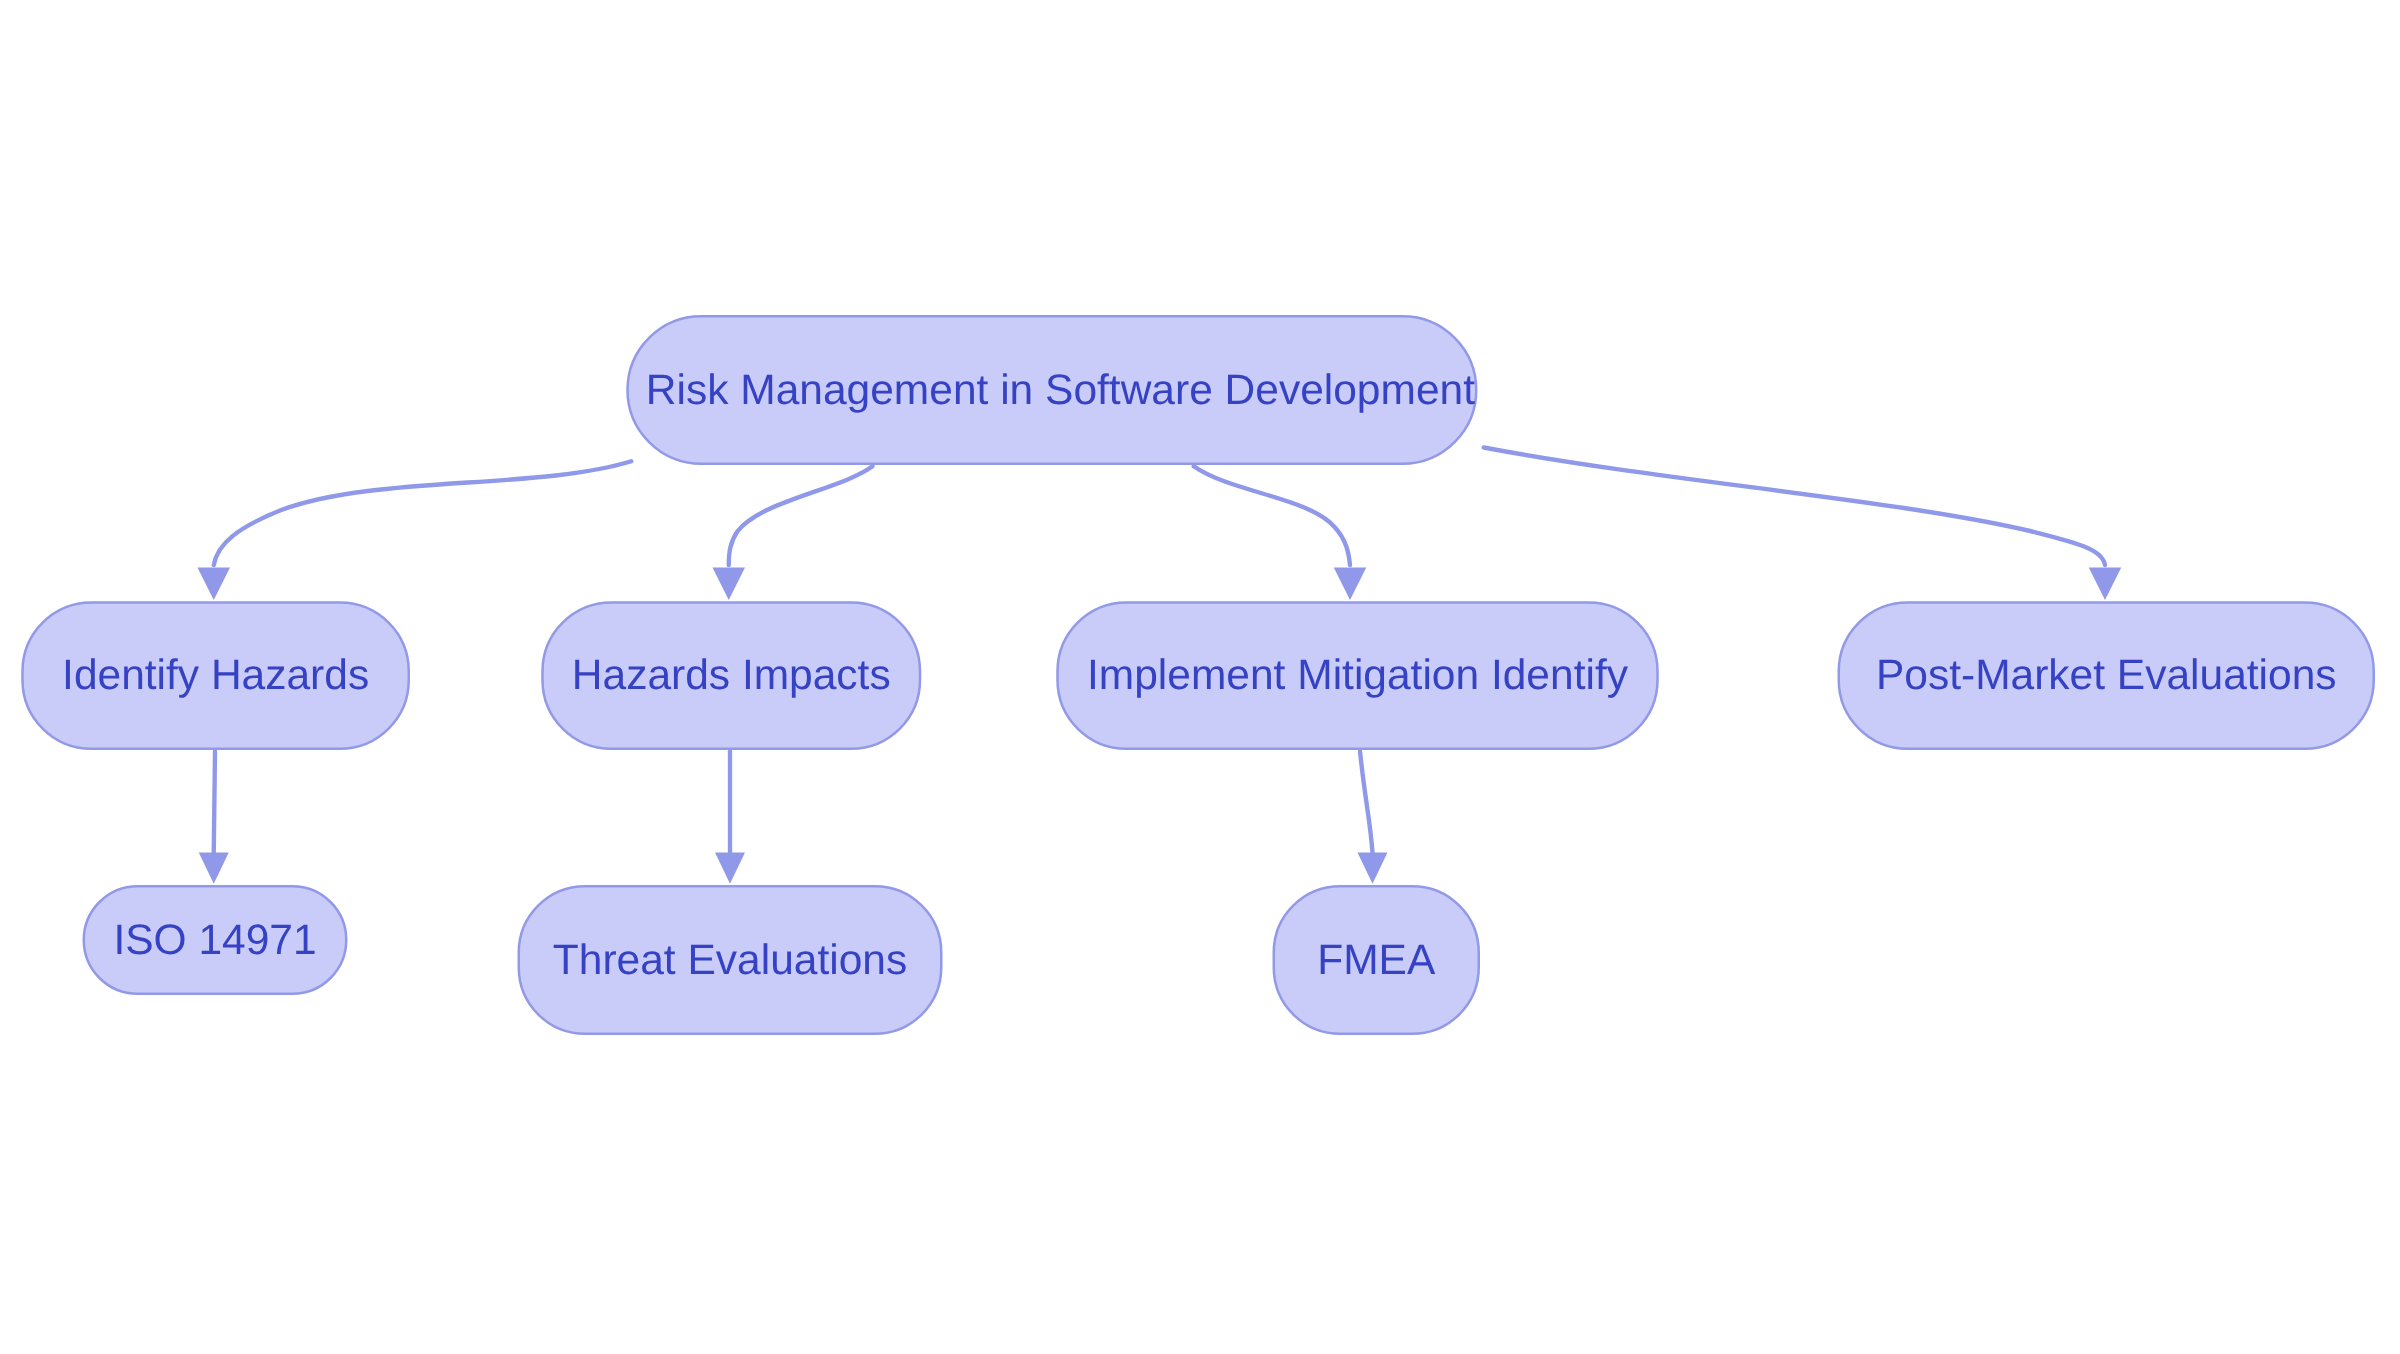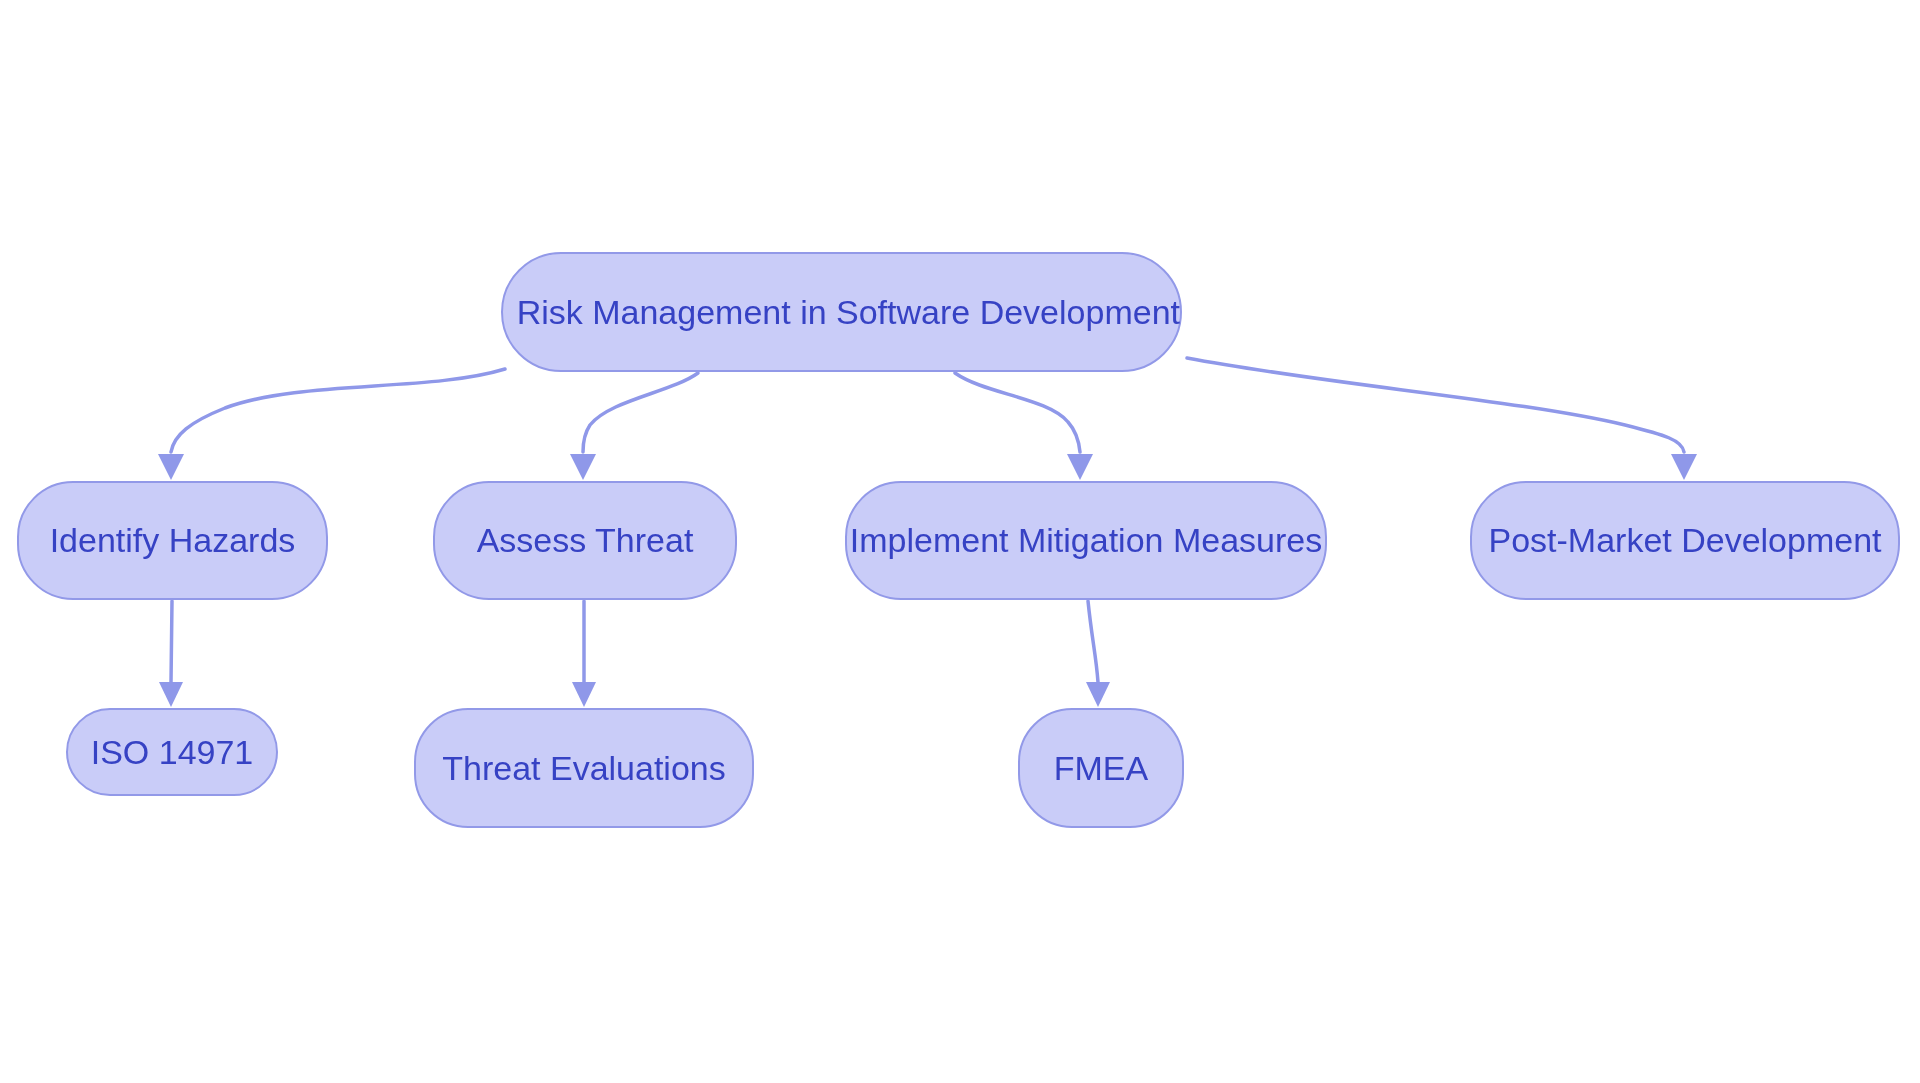--- a/index.html
+++ b/index.html
@@ -88,29 +88,29 @@
 
   <div class="node node-root">
     <span>Risk Management in Software Development</span>
   </div>
 
   <div class="node node-identify">
     <span>Identify Hazards</span>
   </div>
 
   <div class="node node-assess">
-    <span>Assess Threat</span>
+    <span>Hazards Impacts</span>
   </div>
 
   <div class="node node-implement">
-    <span>Implement Mitigation Measures</span>
+    <span>Implement Mitigation Identify</span>
   </div>
 
   <div class="node node-postmkt">
-    <span>Post-Market Development</span>
+    <span>Post-Market Evaluations</span>
   </div>
 
   <div class="node node-iso">
     <span>ISO 14971</span>
   </div>
 
   <div class="node node-fmea">
     <span>FMEA</span>
   </div>
 

